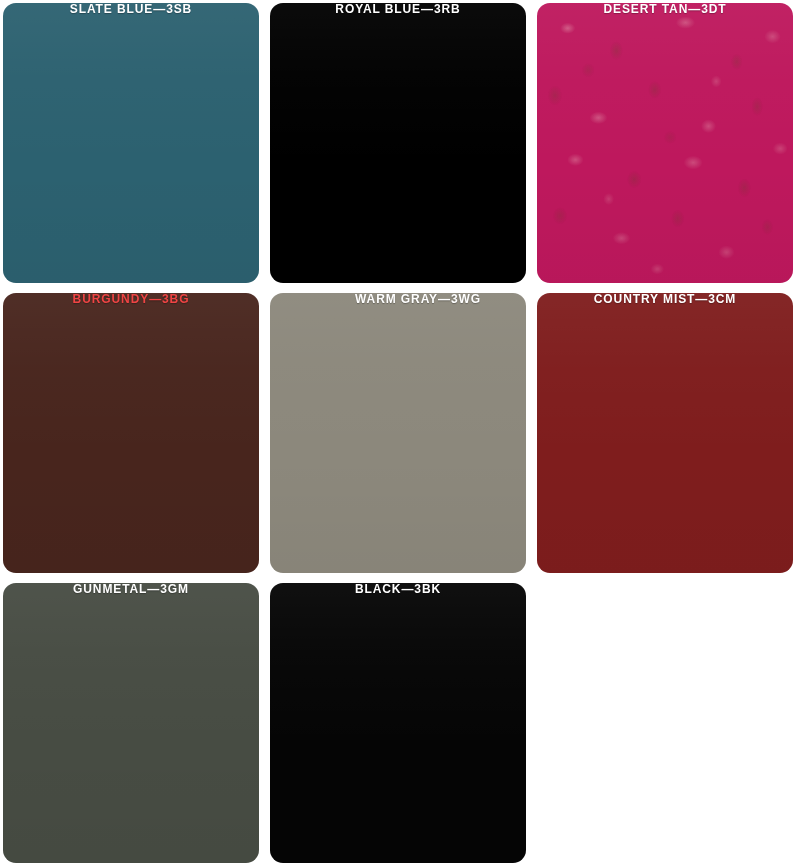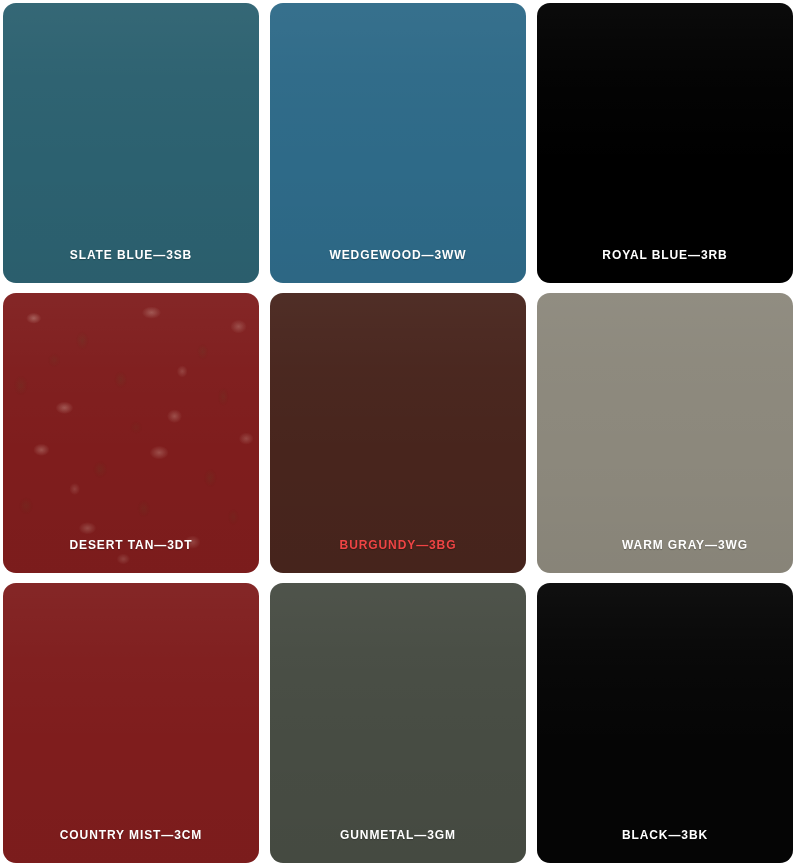--- a/index.html
+++ b/index.html
@@ -27,21 +27,20 @@
     column-gap: 11px;
     row-gap: 10px;
     background: #ffffff;
   }
 
   .swatch {
     position: relative;
     border-radius: 13px;
     overflow: hidden;
     display: flex;
-    align-items: flex-end;
     justify-content: center;
     box-sizing: border-box;
   }
 
   
   .swatch .sheen {
     position: absolute;
     inset: 0;
     pointer-events: none;
     background: linear-gradient(180deg,
@@ -103,31 +102,27 @@
 </head>
 <body style="background-color: rgb(255, 255, 255);">
 
 <div id="swatch-grid" style="background-color: rgb(255, 255, 255);">
 
   <div class="swatch" style="background-color: rgb(44, 97, 112);">
     <span class="sheen"></span>
     <span class="swatch-label" style="color: rgb(255, 255, 255);">SLATE BLUE—3SB</span>
   </div>
 
-  <div class="swatch" style="background-color: rgb(46, 106, 136);">
-    <span class="sheen"></span>
-    <span class="swatch-label" style="color: rgb(255, 255, 255);">WEDGEWOOD—3WW</span>
-  </div>
 
   <div class="swatch" style="background-color: #000000;">
     <span class="sheen"></span>
     <span class="swatch-label" style="color: rgb(255, 255, 255);">ROYAL BLUE—3RB</span>
   </div>
 
-  <div class="swatch" style="background-color: #7f1d1d;">
+  <div class="swatch" style="background-color: #be185d;">
     <span class="grain"></span>
     <span class="sheen"></span>
     <span class="swatch-label" style="color: rgb(255, 255, 255);">DESERT TAN—3DT</span>
   </div>
 
   <div class="swatch" style="background-color: rgb(72, 37, 29);">
     <span class="sheen"></span>
     <span class="swatch-label" style="color: #ef4444;">BURGUNDY—3BG</span>
   </div>
 

